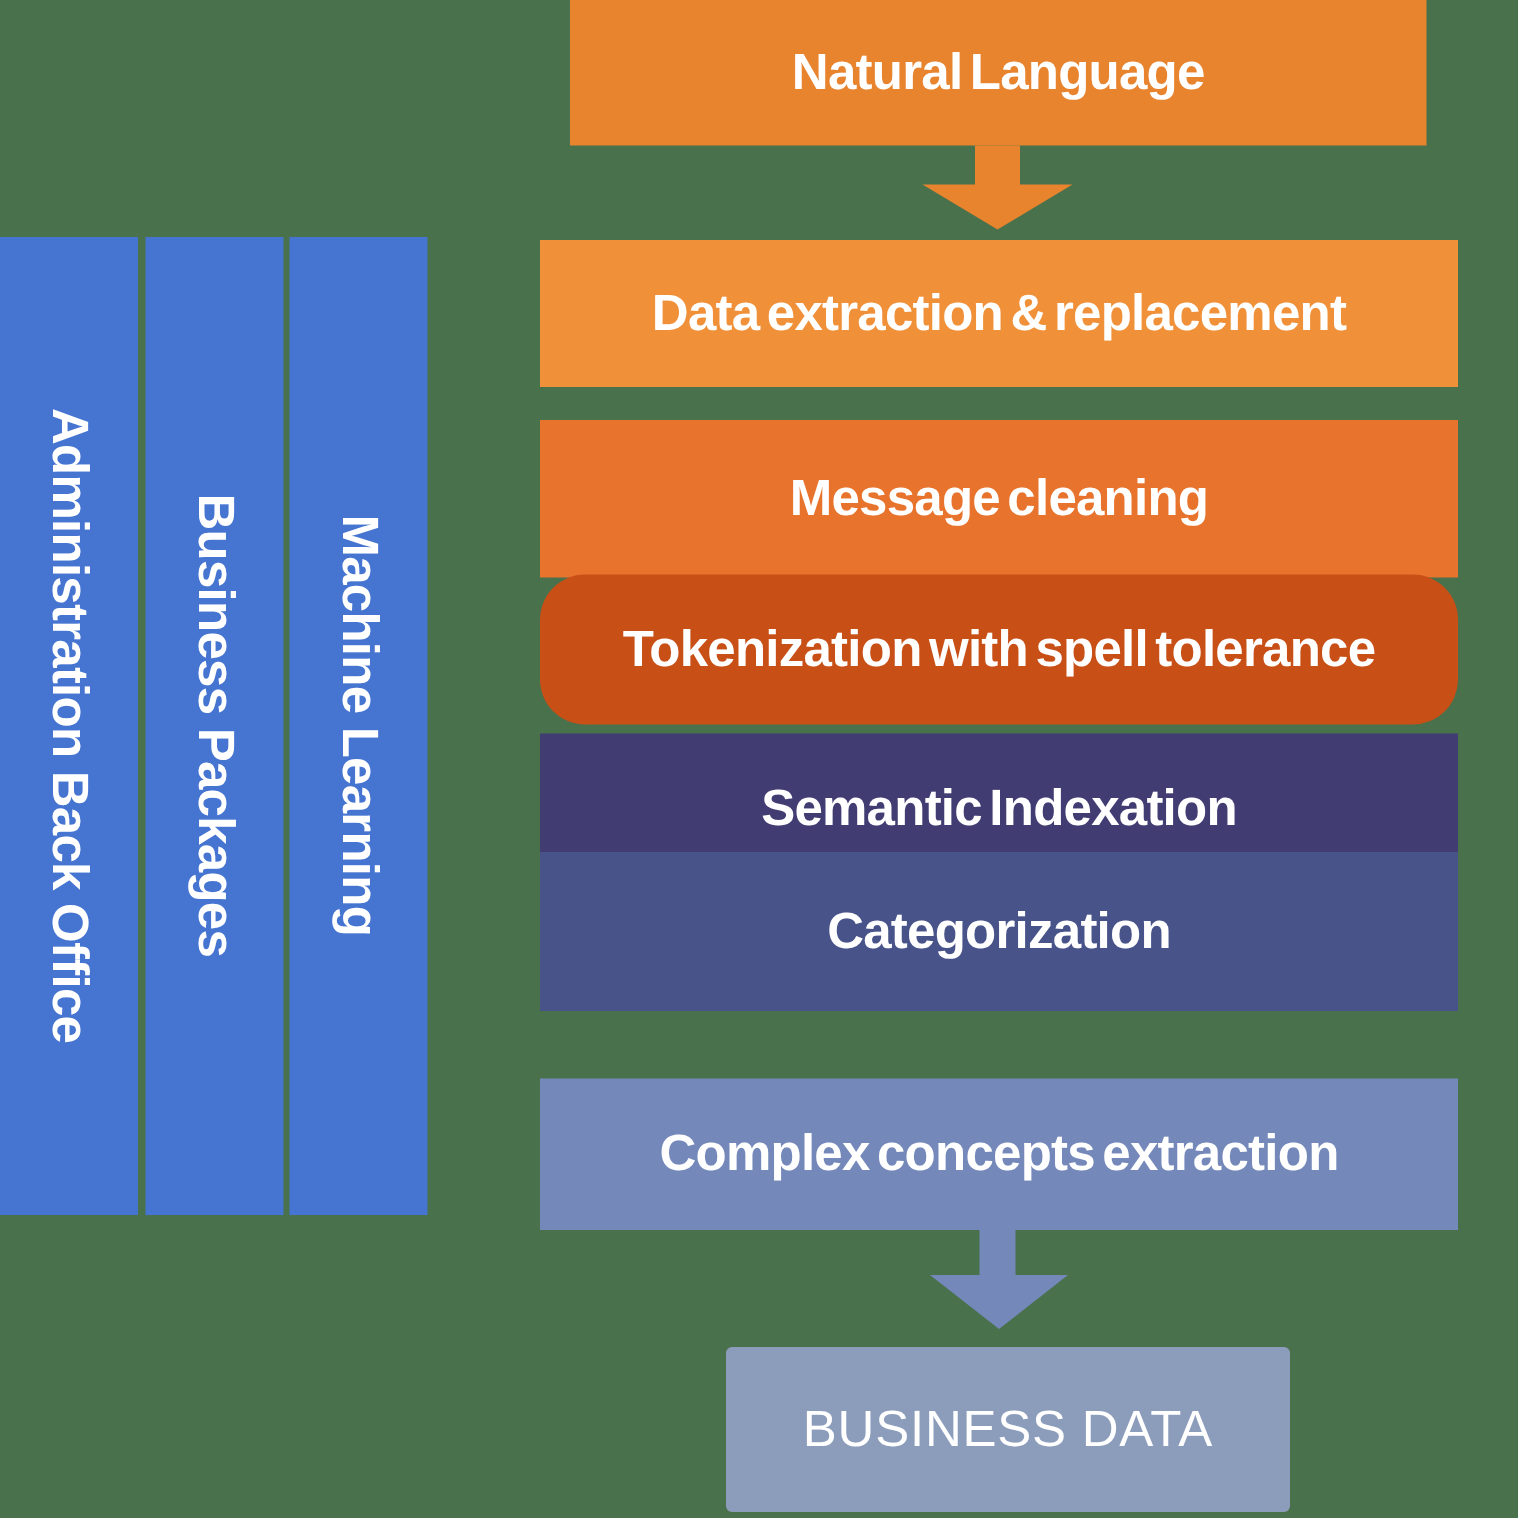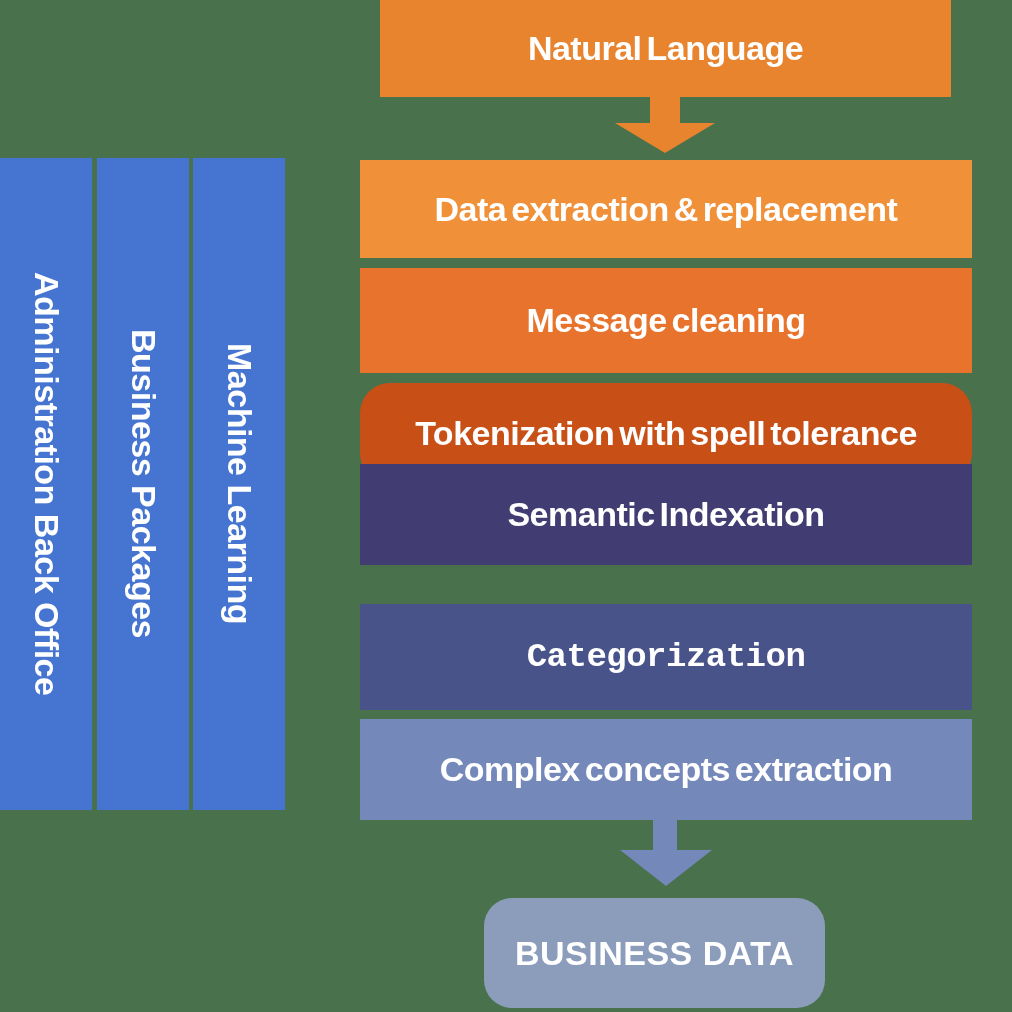--- a/index.html
+++ b/index.html
@@ -47,24 +47,24 @@
     writing-mode: vertical-rl;
     font-size: 34px;
     font-weight: 600;
     letter-spacing: -0.5px;
     white-space: nowrap;
   }
 
   
   .step { left: 319px; width: 612px; margin-left: 41px; }
   .step-1 { top: 160px; height: 98px; }
-  .step-2 { top: 268px; height: 105px; }
+  .step-2 { top: 280px; height: 105px; }
   .step-3 { top: 383px; height: 100px; border-radius: 30px; }
-  .step-4 { top: 464px; height: 101px; }
-  .step-5 { top: 604px; height: 106px; font-family: Liberation Mono, monospace; }
+  .step-4 { top: 489px; height: 101px; }
+  .step-5 { top: 568px; height: 106px; }
   .step-6 { top: 719px; height: 101px; }
 
   
   .arrow-stem { position: absolute; }
   .arrow-head {
     position: absolute;
     width: 0;
     height: 0;
   }
   .top-stem { left: 650px; top: 97px; width: 30px; height: 27px; }
@@ -78,23 +78,23 @@
   .bottom-head {
     left: 620px; top: 850px;
     border-left: 46px solid transparent;
     border-right: 46px solid transparent;
     border-top: 36px solid #7488BA;
   }
 
   
   .output-box {
     left: 484px; top: 898px;
-    width: 341px; height: 110px;
-    border-radius: 28px;
-    font-weight: bold;
+    width: 376px; height: 110px;
+    border-radius: 4px;
+    font-weight: normal;
     letter-spacing: 0.5px;
     word-spacing: 0;
   }
 </style>
 </head>
 <body>
 
 <div class="canvas" style="background-color: rgb(72, 113, 76);">
 
   <div class="box top-box" style="background-color: rgb(232, 131, 46);">

